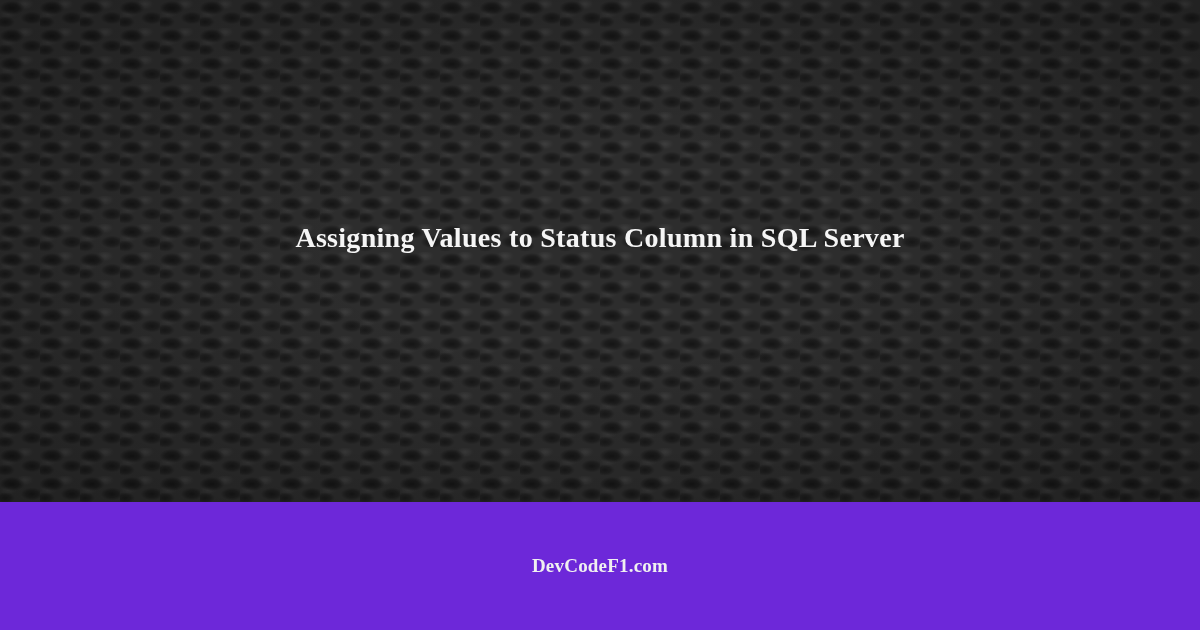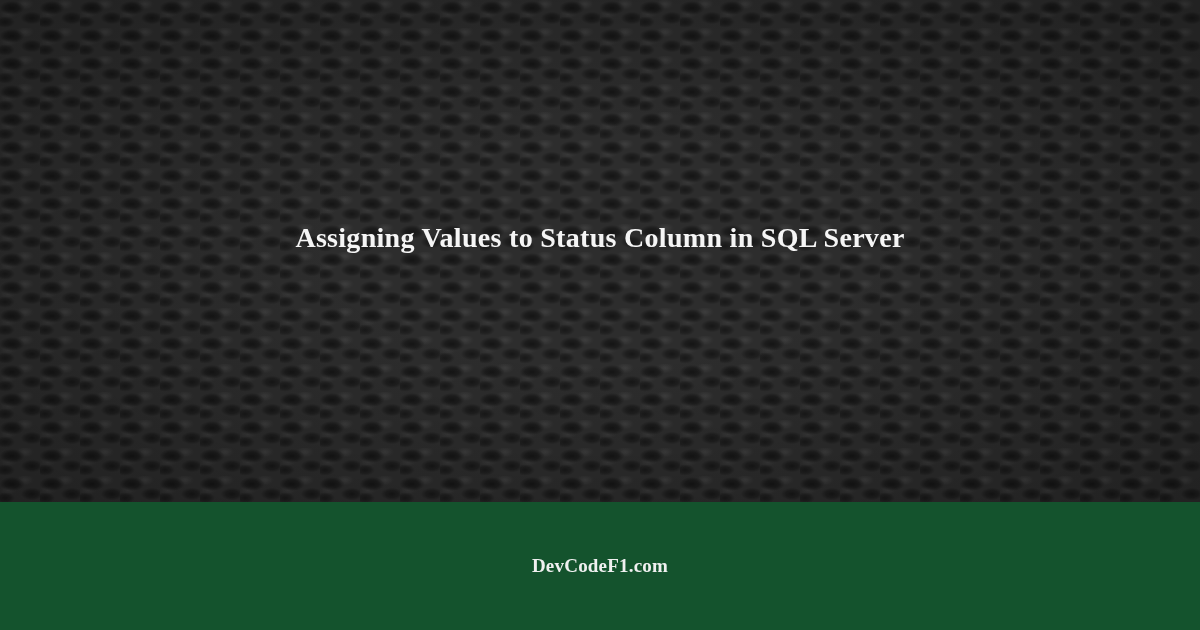--- a/index.html
+++ b/index.html
@@ -54,21 +54,21 @@
       color: #f5f5f5;
       font-size: 28px;
       font-weight: bold;
       text-align: center;
       letter-spacing: 0.3px;
       margin-top: -26px;
     }
     .footer {
       width: 1200px;
       height: 128px;
-      background-color: #14532d;
+      background-color: #6d28d9;
       display: flex;
       align-items: center;
       justify-content: center;
     }
     .footer-text {
       color: #f0f0f0;
       font-size: 19px;
       font-weight: bold;
       font-family: Georgia, 'Times New Roman', serif;
       letter-spacing: 0.2px;

